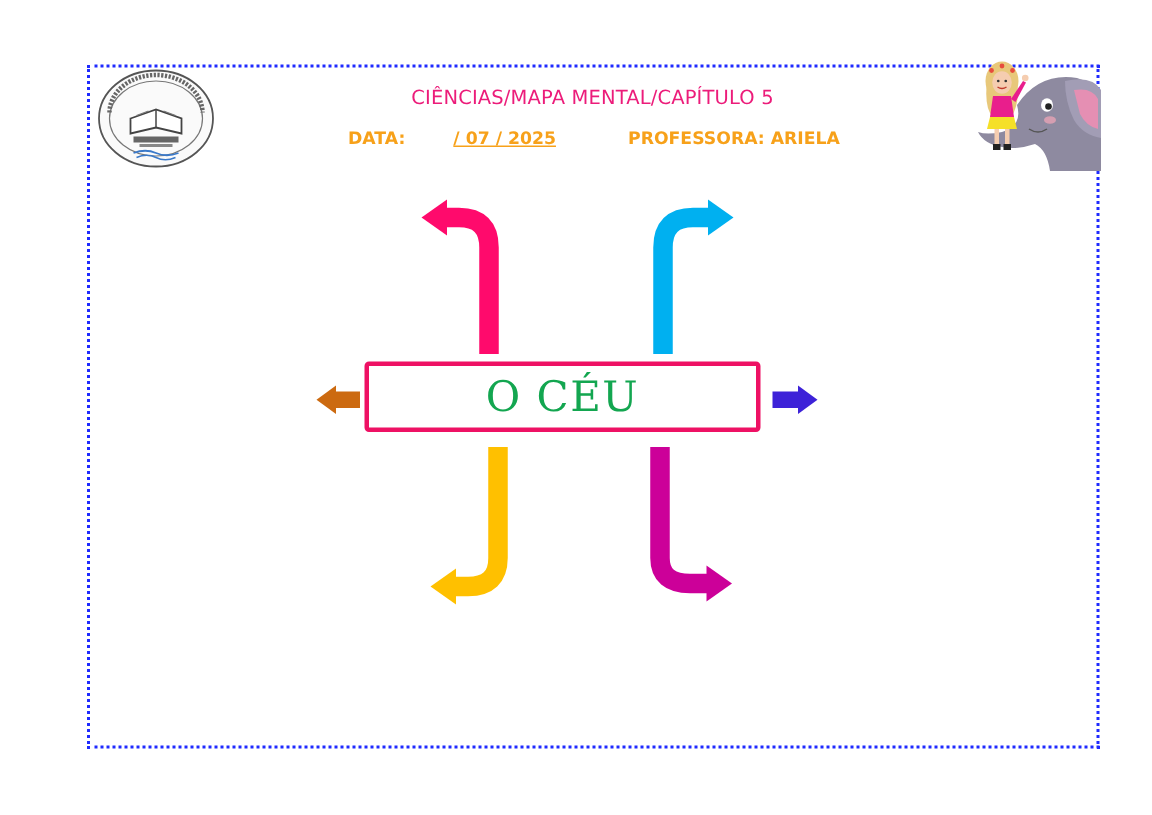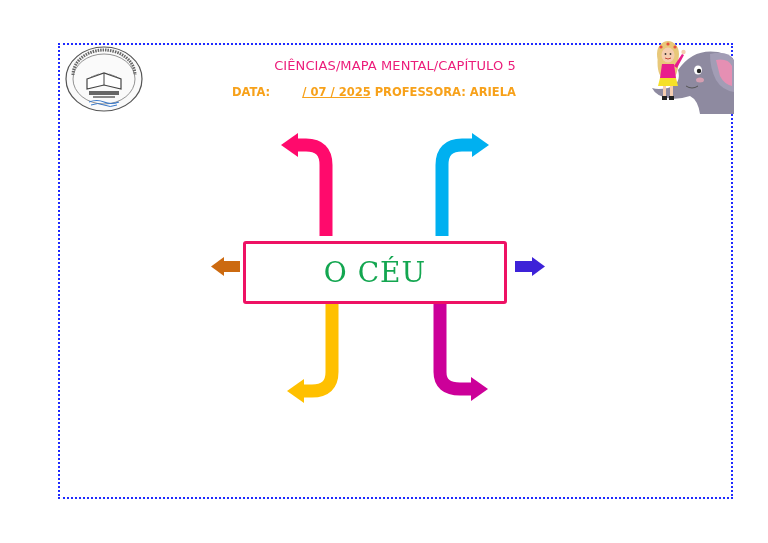--- a/index.html
+++ b/index.html
@@ -52,41 +52,42 @@
     }
     .meta-row .date-label { display: inline-block; }
     .meta-row .date-value {
       display: inline-block;
       text-decoration: underline;
       margin-left: 6px;
       padding-left: 26px;
     }
     .meta-row .teacher {
       display: inline-block;
+      margin-left: 44px;
     }
     .mascot {
       position: absolute;
       left: 638px;
       top: 40px;
       width: 96px;
       height: 74px;
     }
     .mindmap {
       position: absolute;
       left: 0;
       top: 0;
       width: 768px;
       height: 543px;
     }
     .central-box {
       position: absolute;
       left: 243px;
       top: 241px;
       width: 264px;
-      height: 63px;
+      height: 47px;
       border: 3px solid #ee1164;
       border-radius: 3px;
       box-sizing: border-box;
       display: flex;
       align-items: center;
       justify-content: center;
       background: #fff;
     }
     .central-box span {
       font-family: "DejaVu Serif", serif;

